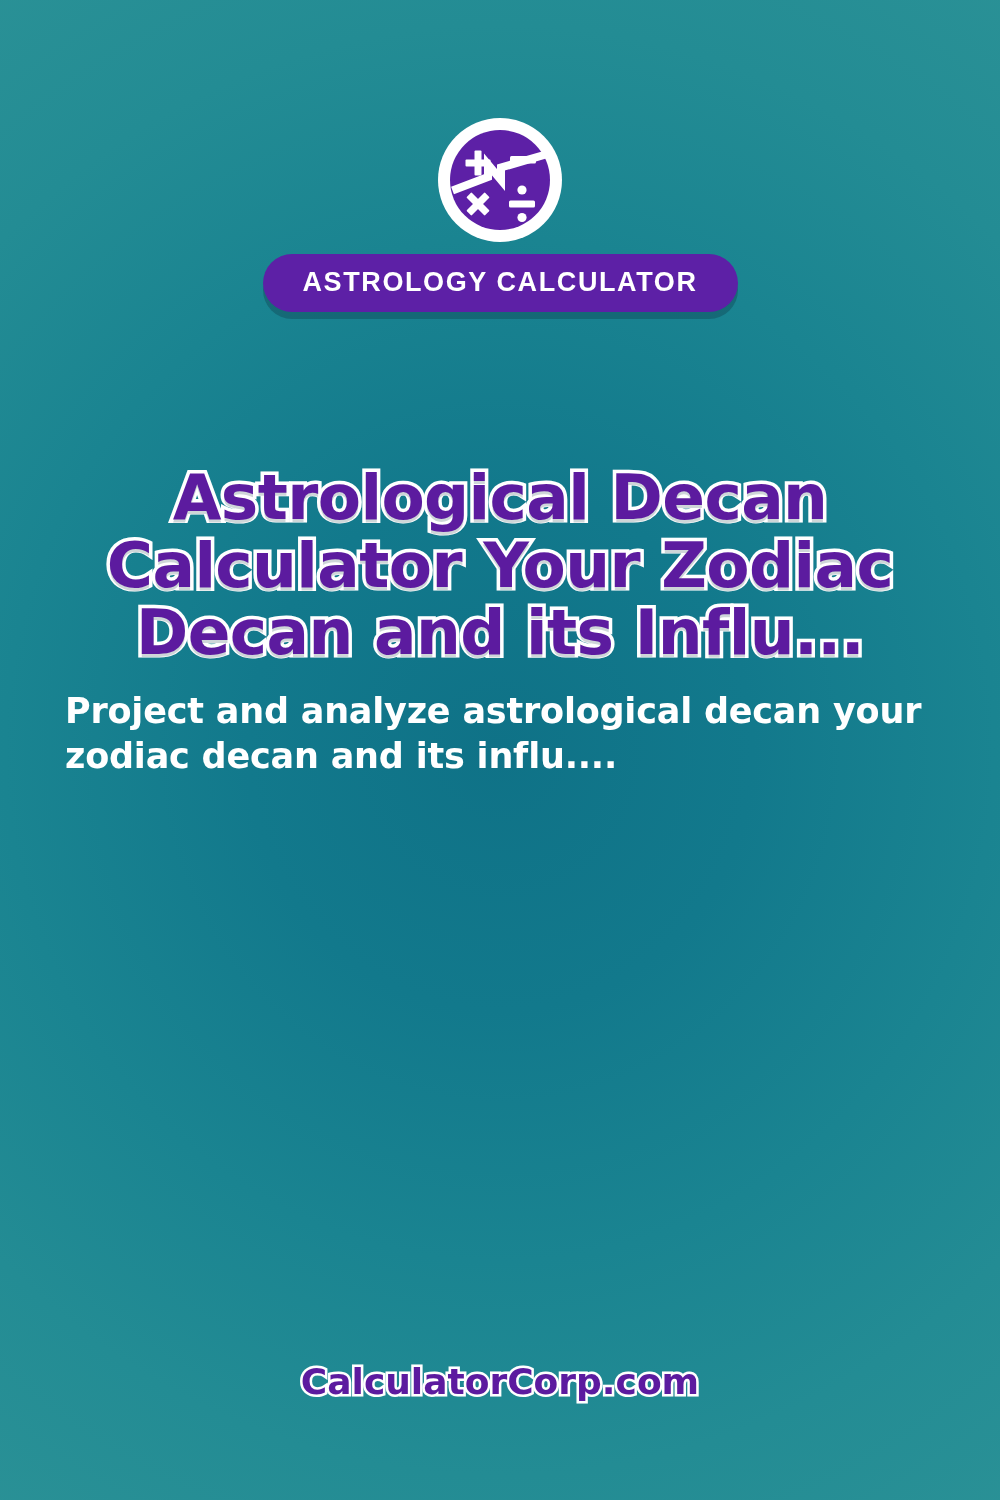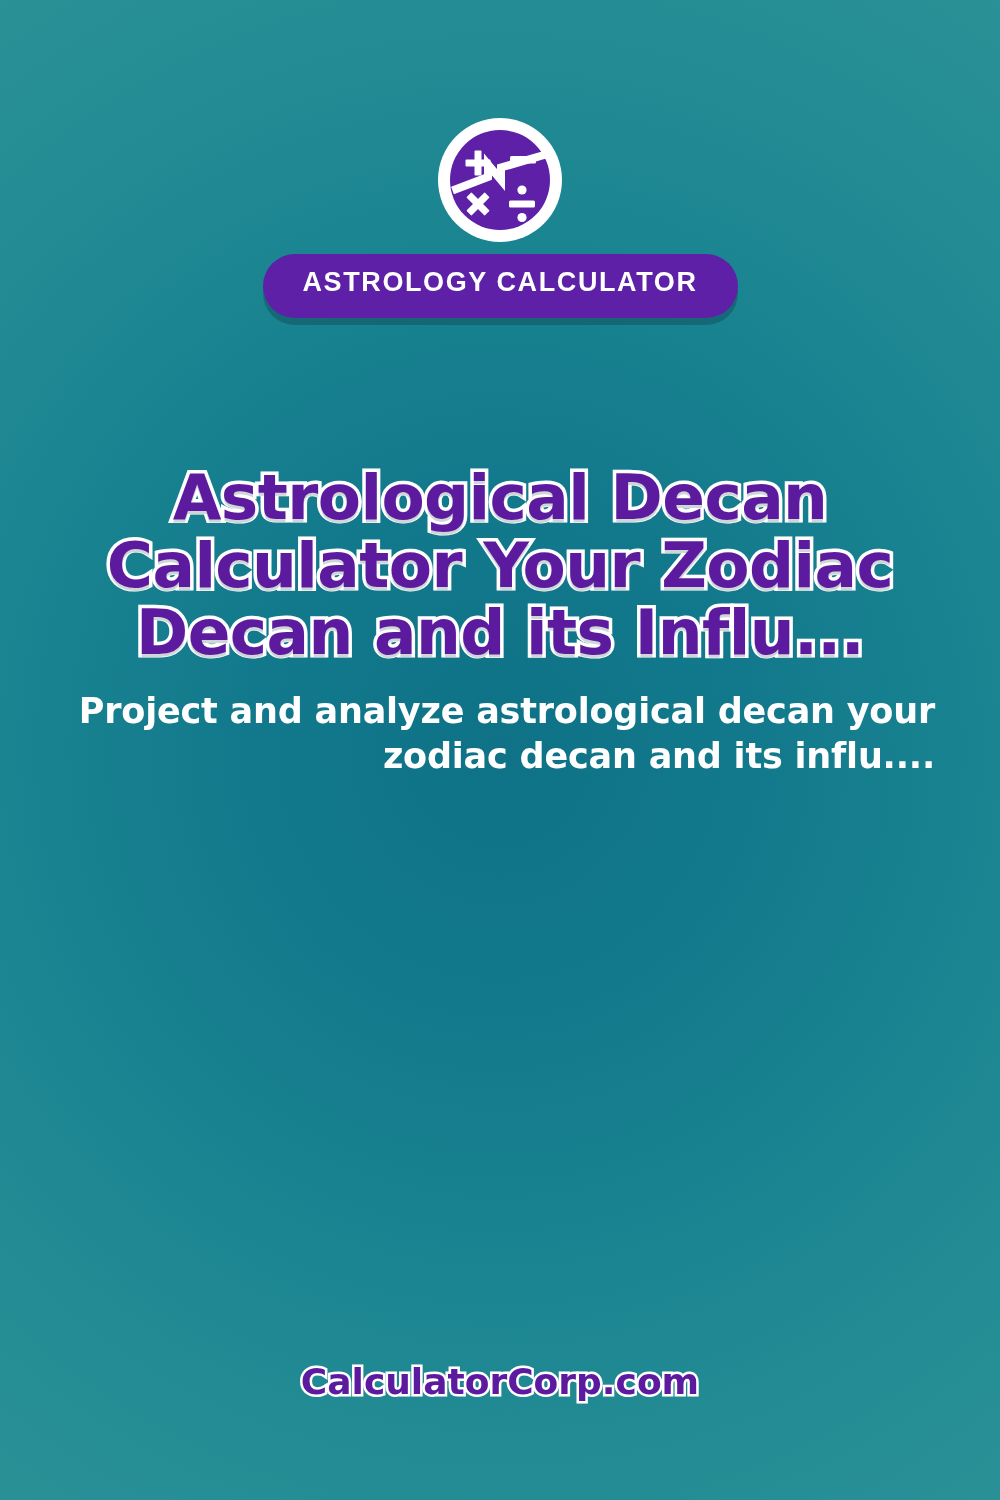--- a/index.html
+++ b/index.html
@@ -60,21 +60,21 @@
     display: flex;
     justify-content: center;
   }
 
   .badge-pill {
     background: #5d20a6;
     color: #ffffff;
     font-size: 27px;
     font-weight: bold;
     letter-spacing: 1.6px;
-    padding: 13px 40px 20px 40px;
+    padding: 13px 40px 14px 40px;
     border-radius: 40px;
     white-space: nowrap;
     box-shadow: 0 7px 0 rgba(13,48,60,0.30);
     font-family: "Liberation Sans", sans-serif;
   }
 
   
   .center-block {
     position: absolute;
     top: 0;
@@ -102,21 +102,21 @@
     text-shadow:
        0 3px 0 rgba(12,48,60,0.20);
   }
 
   .subheadline {
     margin-top: 22px;
     font-family: "DejaVu Sans", sans-serif;
     font-size: 35px;
     line-height: 1.30;
     font-weight: bold;
-    text-align: right;
+    text-align: left;
     color: #ffffff;
     max-width: 870px;
     letter-spacing: -0.2px;
   }
 
   
   .footer-wrap {
     position: absolute;
     bottom: 98px;
     left: 0;

